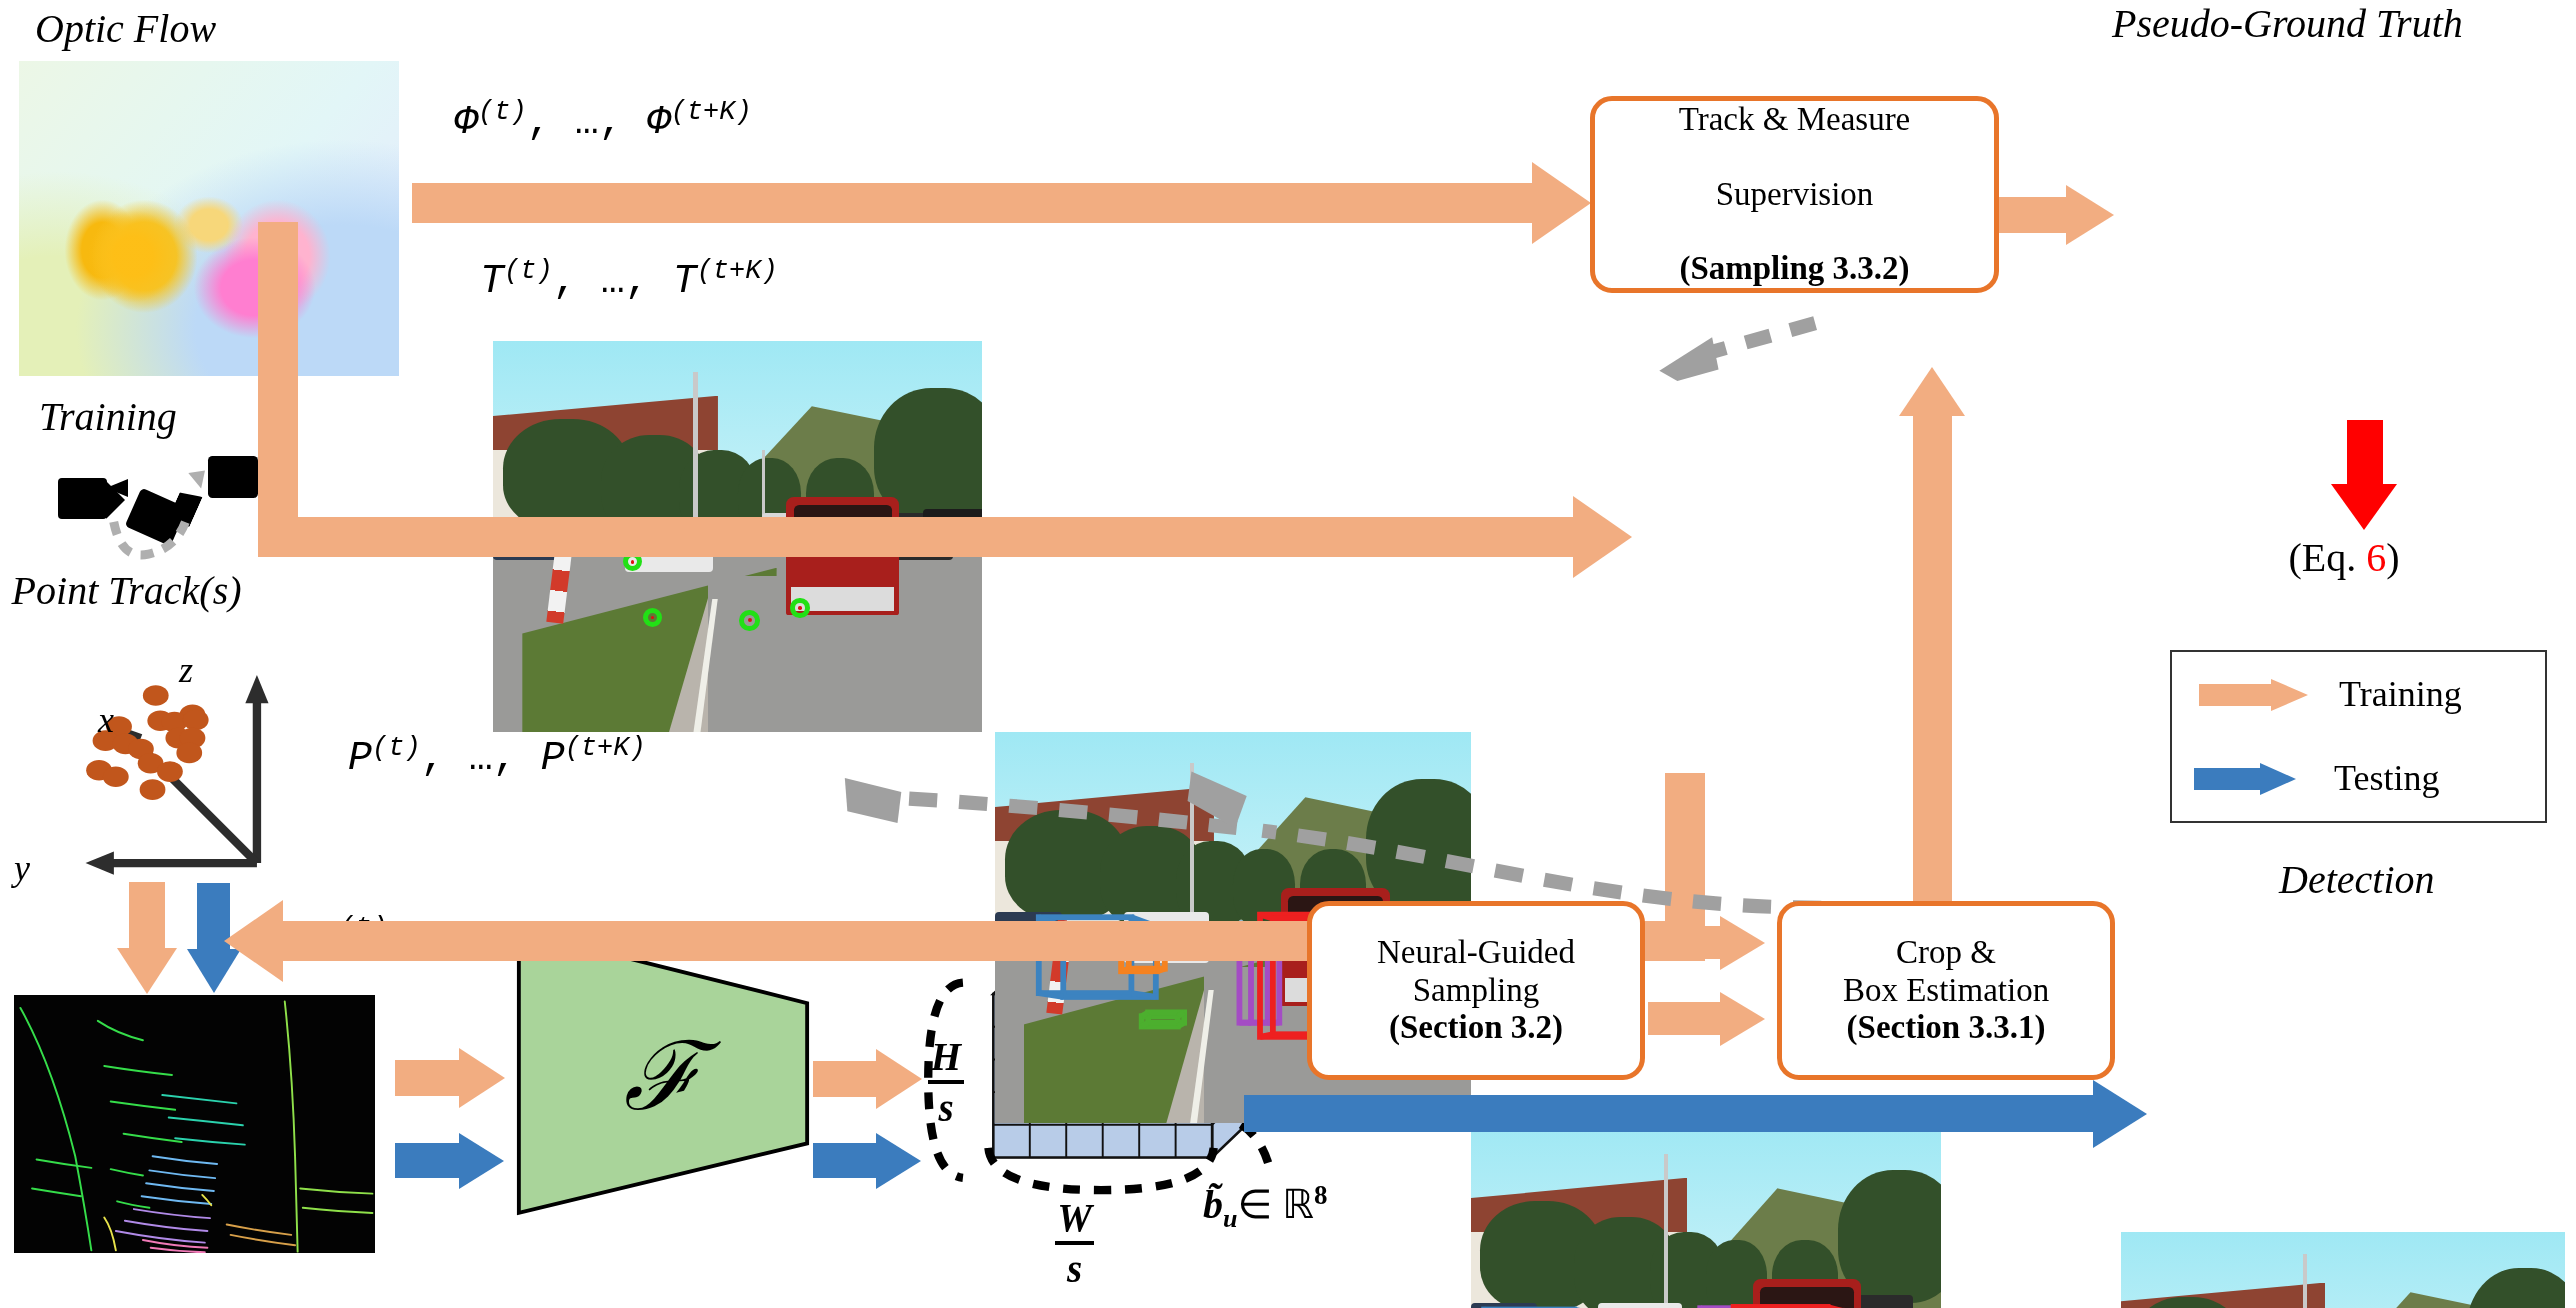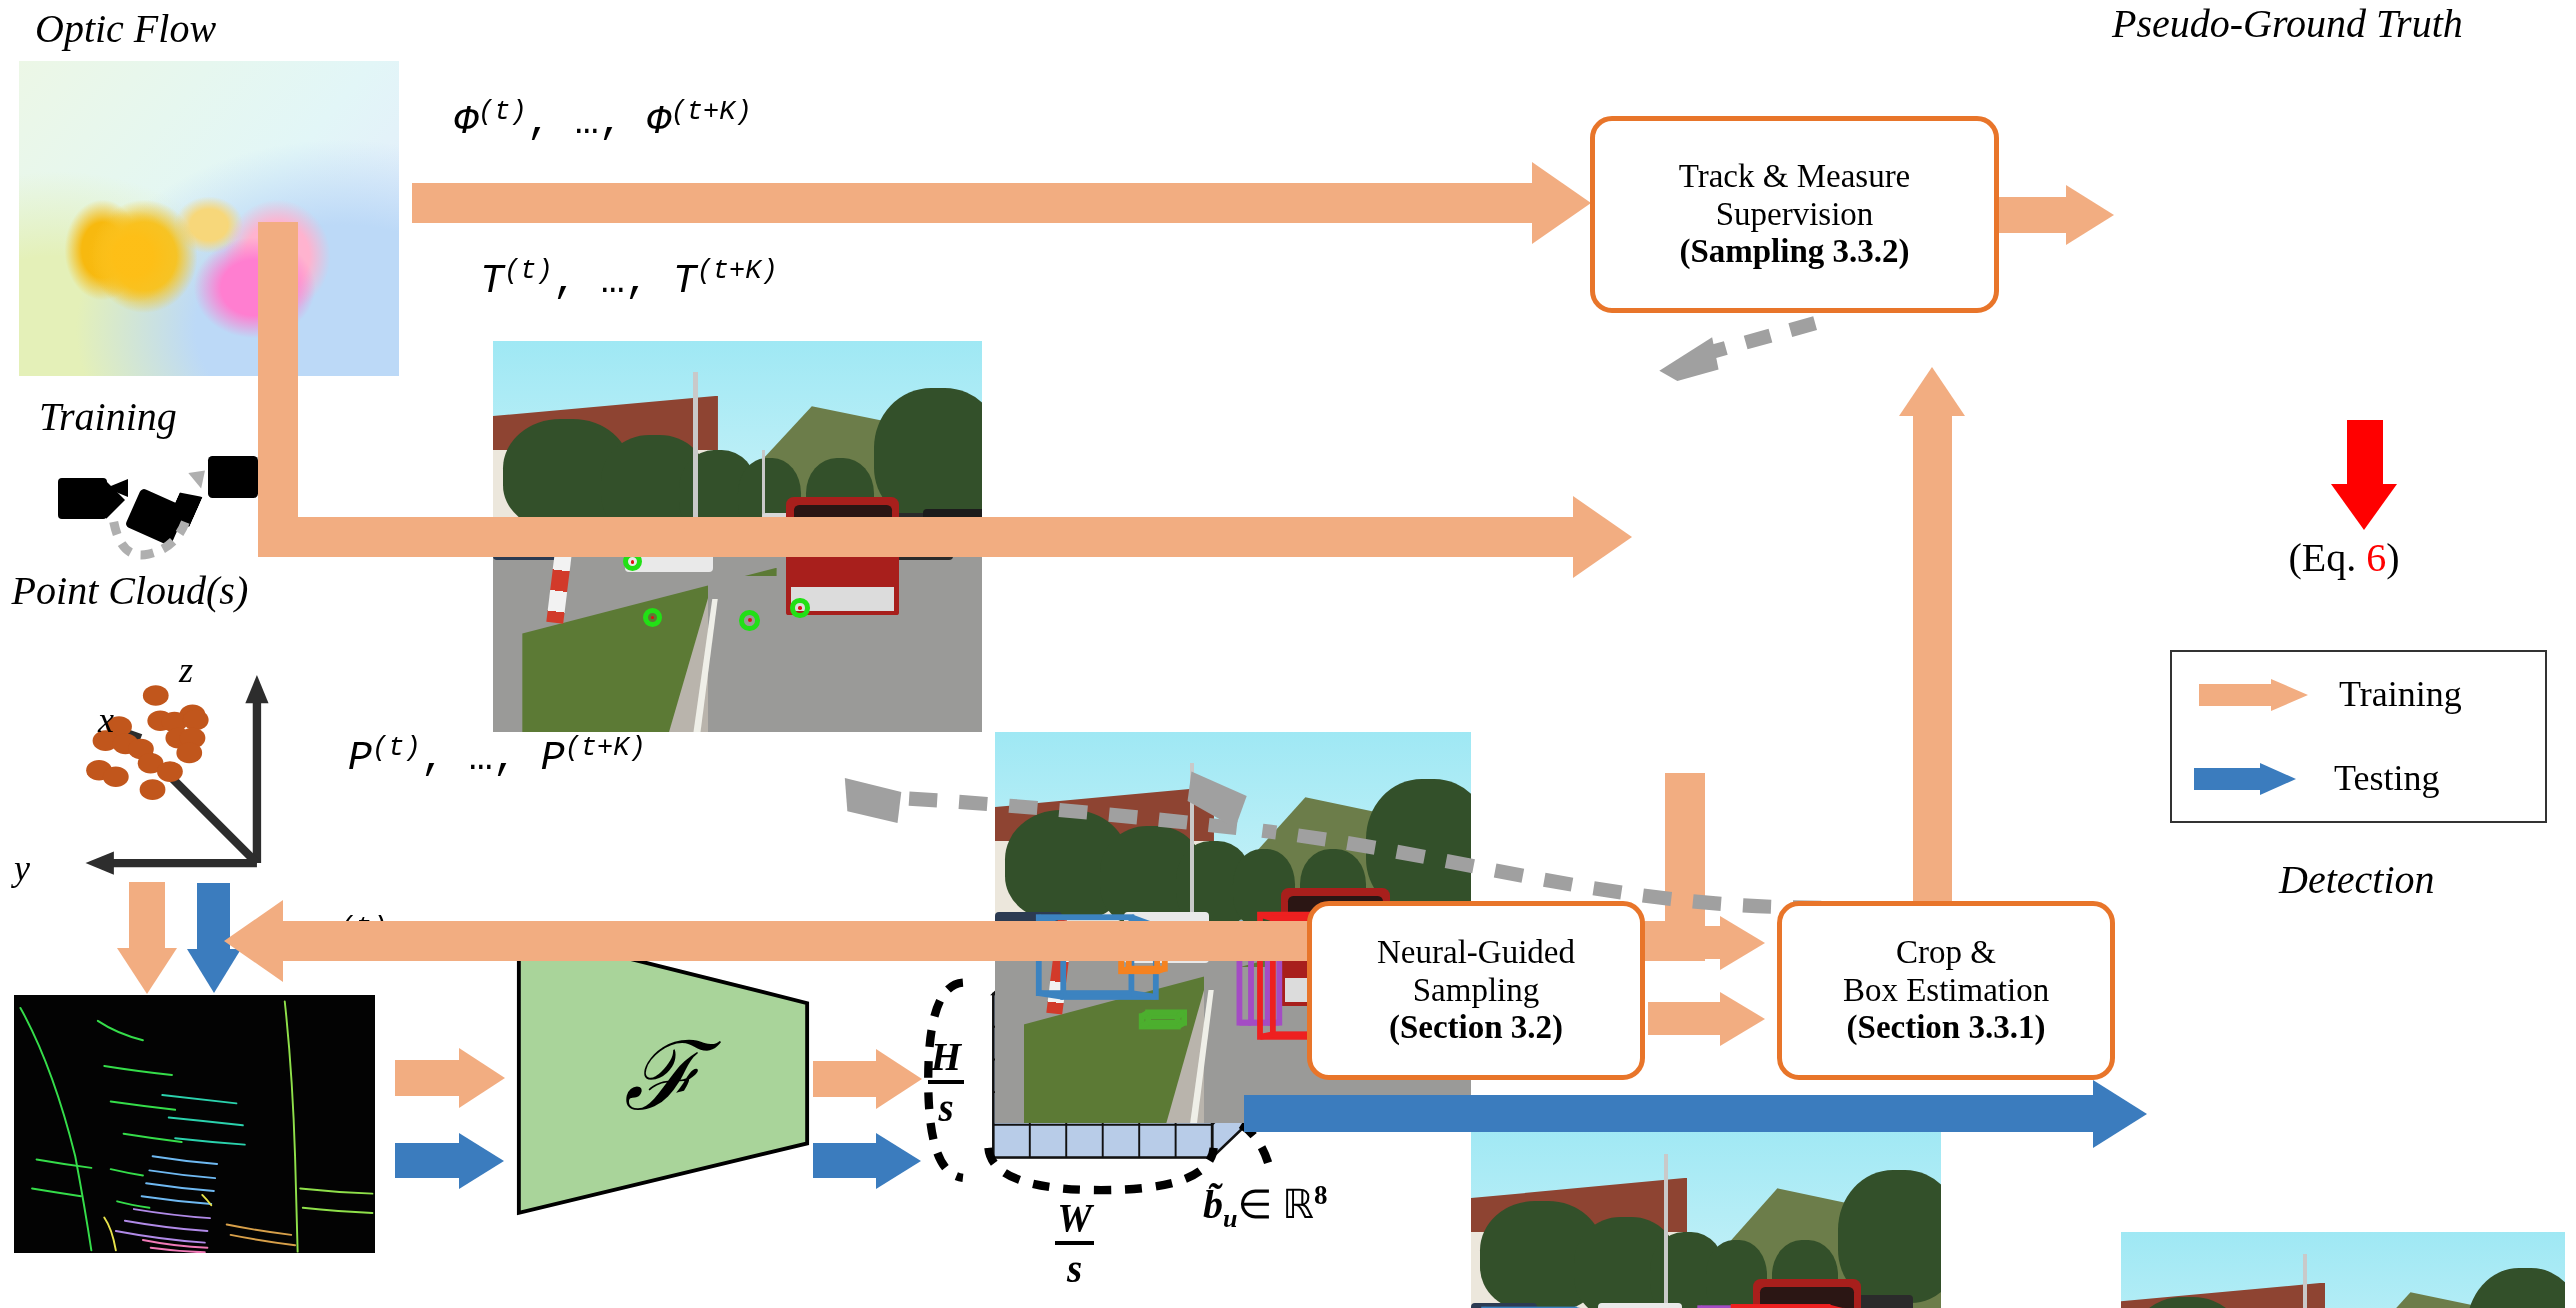--- a/index.html
+++ b/index.html
@@ -92,21 +92,21 @@
   <div style="position:absolute;left:0px;top:295px;width:1334px;height:40px;background:#F2AD81;"></div>
   <div style="position:absolute;left:0px;top:0px;width:40px;height:309px;background:#F2AD81;"></div>
   <div style="position:absolute;left:1315px;top:274px;width:0;height:0;
               border-top:41px solid transparent;border-bottom:41px solid transparent;
               border-left:59px solid #F2AD81;"></div>
 </div>
 <div class="abs math" style="left:480px;top:256px;">
   <span>T</span><span class="sup">(t)</span><span class="up">, …, </span><span>T</span><span class="sup">(t+K)</span>
 </div>
 
-<div class="abs lbl title" style="left:11.6px;top:567px;">Point Cloud(s)</div>
+<div class="abs lbl title" style="left:11.6px;top:567px;">Point Track(s)</div>
 
 <div class="abs" style="left:39px;top:644px;width:258px;height:232px;">
   <svg width="258" height="232" viewBox="0 0 400 360">
 
     <line x1="338" y1="340" x2="338" y2="80" stroke="#2d2d2d" stroke-width="13"></line>
     <polygon points="338,48 320,92 356,92" fill="#2d2d2d"></polygon>
 
     <line x1="338" y1="340" x2="112" y2="340" stroke="#2d2d2d" stroke-width="13"></line>
     <polygon points="72,340 116,322 116,358" fill="#2d2d2d"></polygon>
 
@@ -319,21 +319,21 @@
   <span style="font-style:italic;font-weight:bold;">b̃</span><span style="font-style:italic;font-weight:bold;font-size:26px;vertical-align:sub;">u</span><span>∈ ℝ</span><span style="font-weight:bold;font-size:27px;vertical-align:super;">8</span>
 </div>
 
 <div class="abs" style="left:1263px;top:1022px;">
   <div style="position:absolute;left:0;top:11.6px;width:59px;height:36px;background:#F2AD81;"></div>
   <div style="position:absolute;left:54px;top:0;width:0;height:0;
               border-top:30px solid transparent;border-bottom:30px solid transparent;
               border-left:45px solid #F2AD81;"></div>
 </div>
 
-<div class="abs boxnode" style="left:1590px;top:116px;width:399px;height:187px;">
+<div class="abs boxnode" style="left:1590px;top:96px;width:399px;height:187px;justify-content:space-between;">
   <div>Track &amp; Measure</div>
   <div>Supervision</div>
   <div><b>(Sampling 3.3.2)</b></div>
 </div>
 
 <div class="abs boxnode" style="left:1307px;top:901px;width:328px;height:169px;">
   <div>Neural-Guided</div>
   <div>Sampling</div>
   <div><b>(Section 3.2)</b></div>
 </div>

